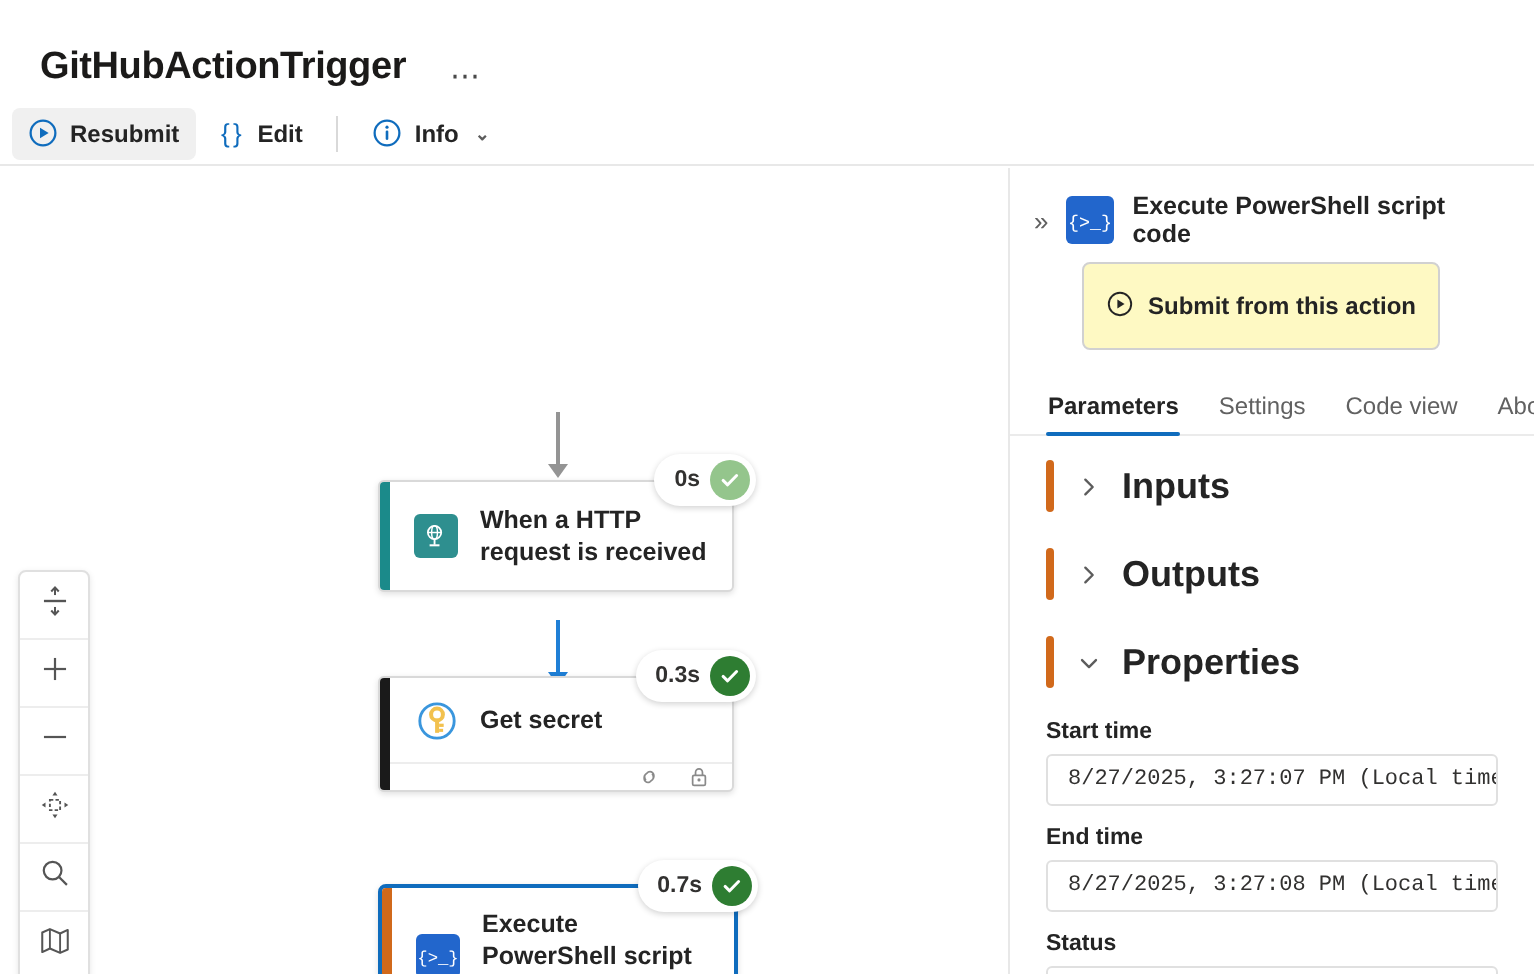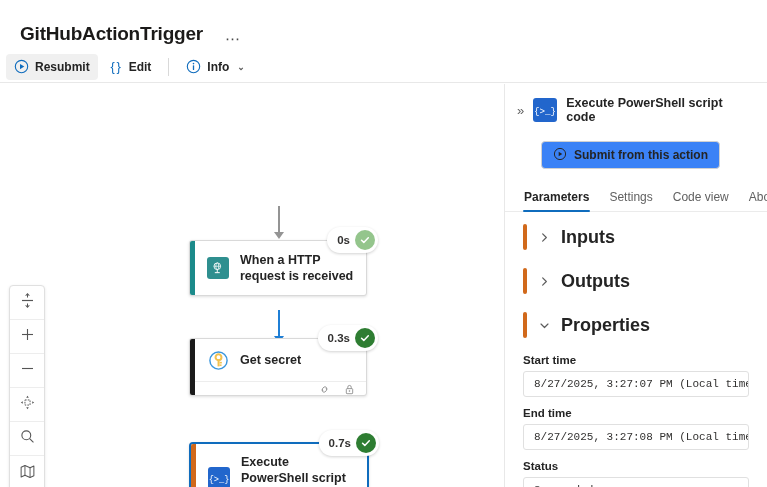--- a/index.html
+++ b/index.html
@@ -247,27 +247,27 @@
     align-items: center;
     justify-content: center;
     flex: none;
   }
   .panel-title {
     font-size: 12.5px;
     font-weight: bold;
     color: #242424;
   }
   .submit-btn {
-    margin: 17px 0 0 36px;
-    height: 28px;
+    margin: 7px 0 0 36px;
+    height: 44px;
     display: inline-flex;
     align-items: center;
     gap: 7px;
     padding: 0 11px;
-    background: #3b82f6;
+    background: #fef9c3;
     border: 1px solid #d1d1d1;
     border-radius: 4px;
     font-size: 12px;
     font-weight: bold;
     color: #242424;
     cursor: pointer;
   }
 
   .tabs {
     display: flex;

